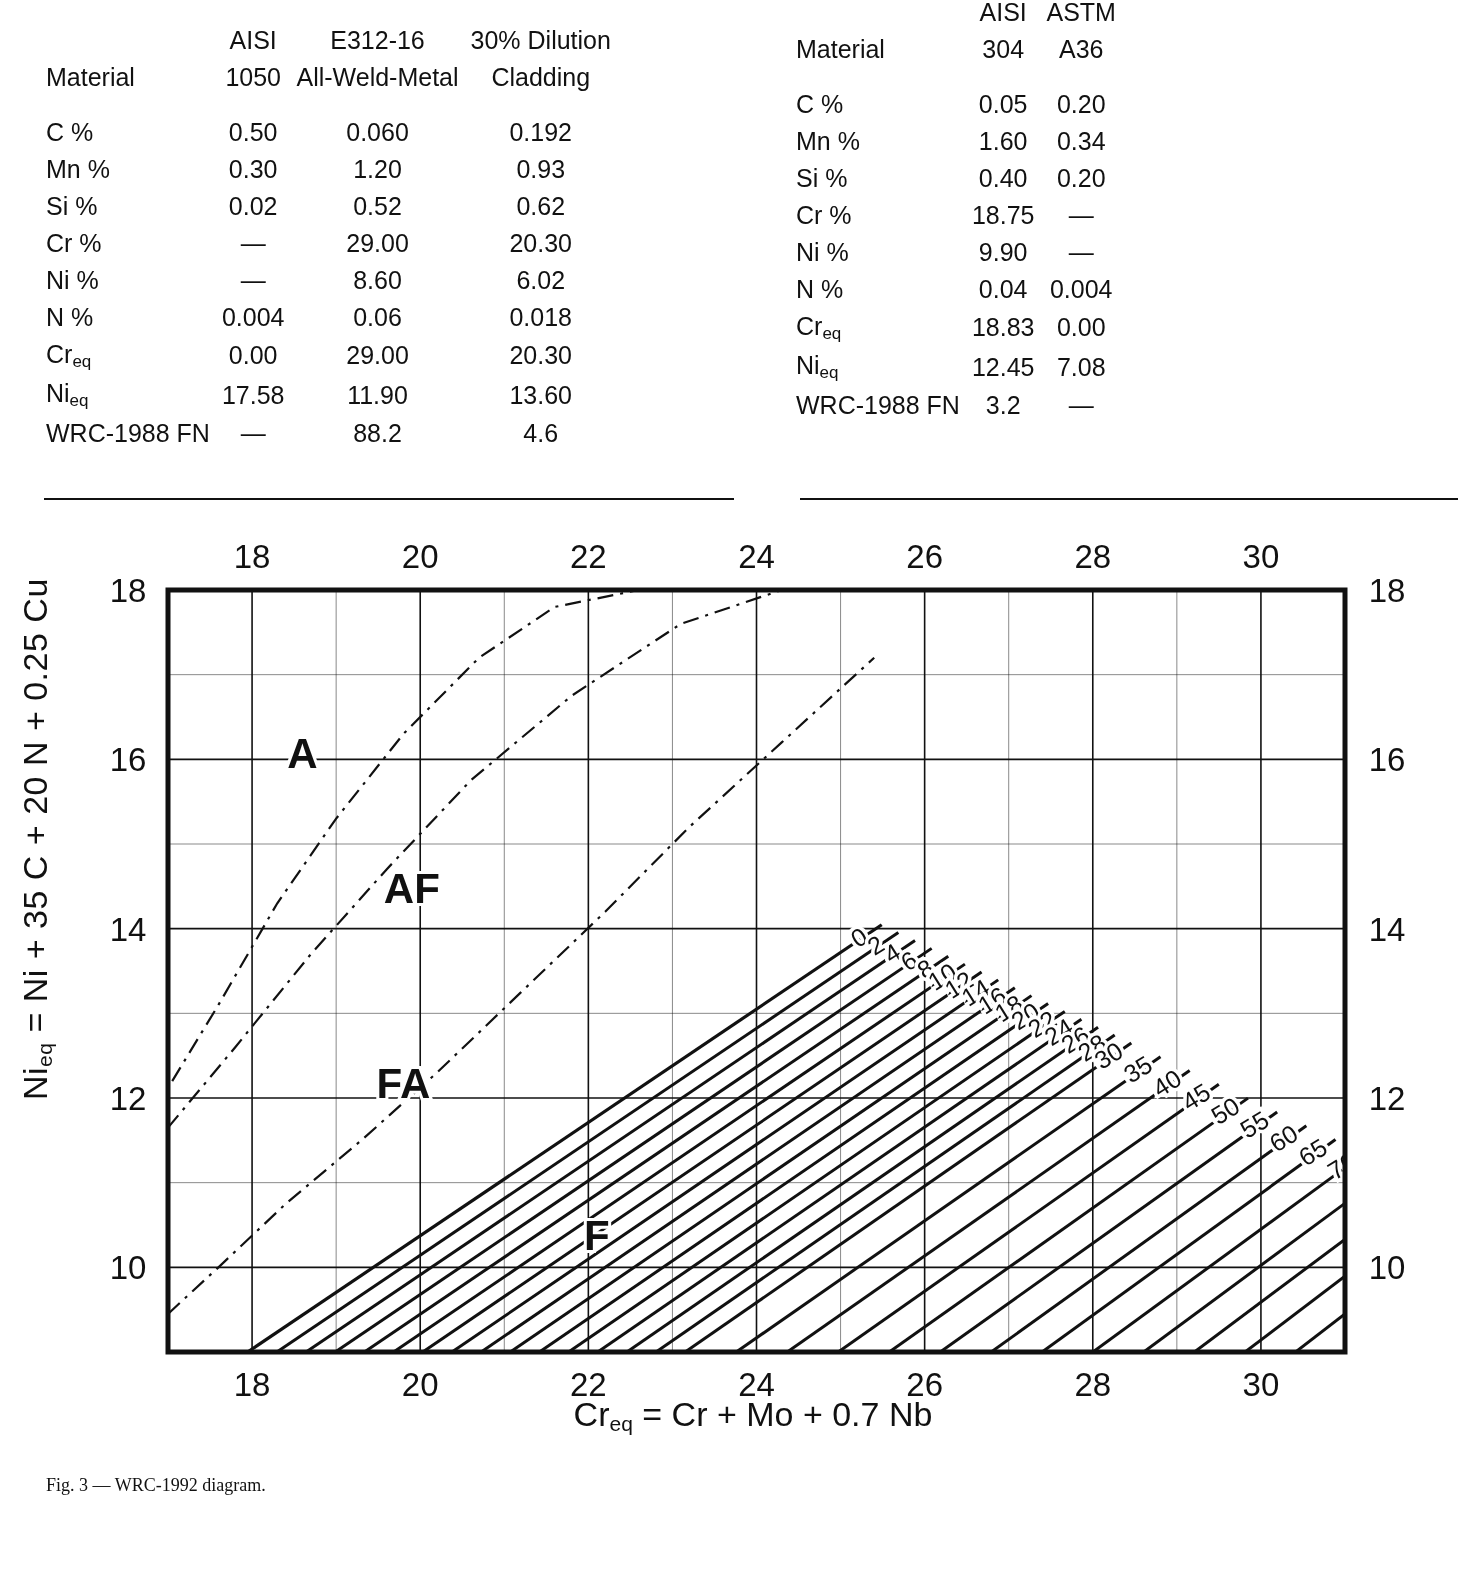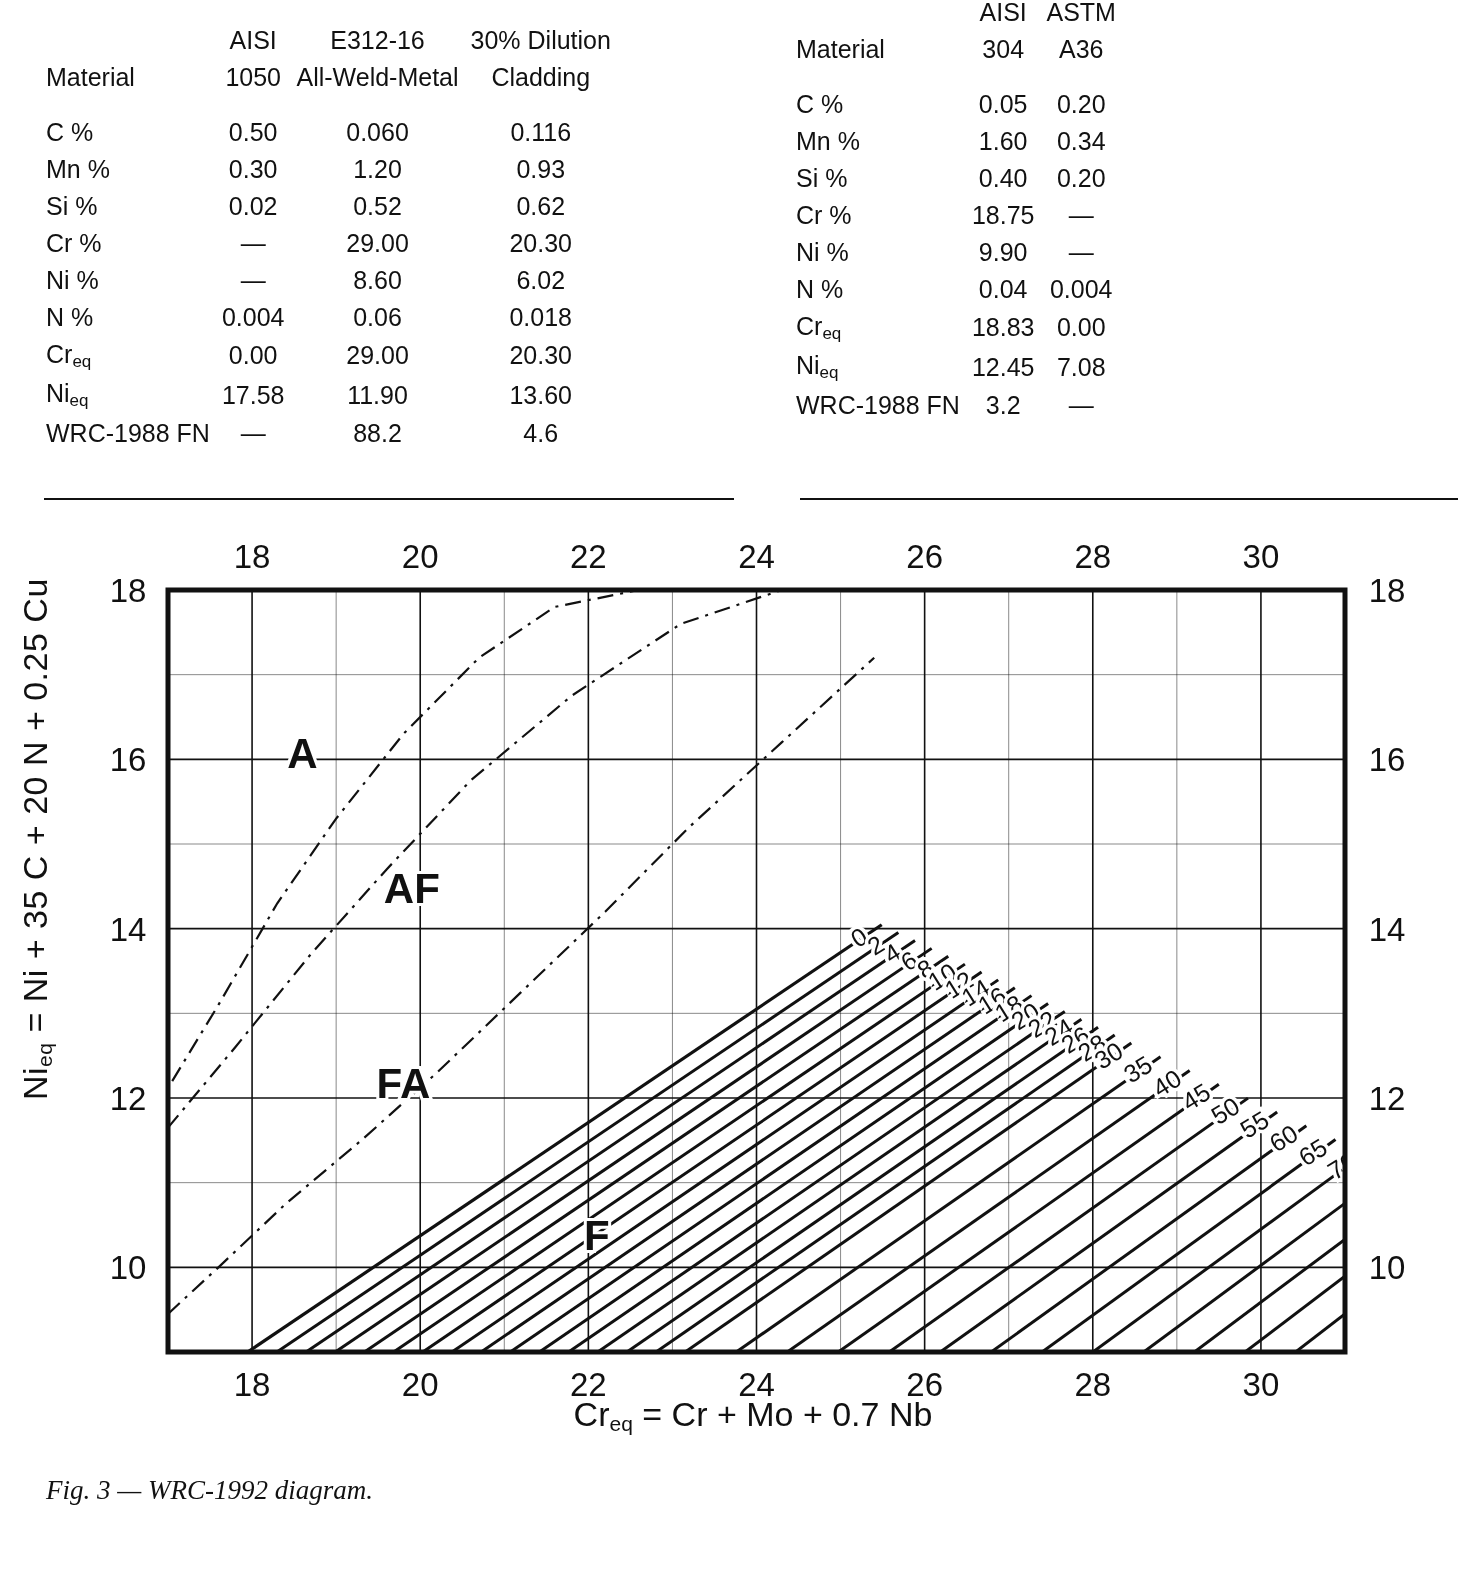--- a/index.html
+++ b/index.html
@@ -96,22 +96,21 @@
     width: 1458px;
     text-align: center;
     font-size: 34px;
     white-space: nowrap;
     margin-left: 24px;
   }
   .caption {
     position: absolute;
     left: 46px;
     top: 975px;
-    font-size: 27px;
-    font-style: italic;
+    font-size: 18px;
     font-family: "Liberation Serif", serif;
   }
   .subs { font-size: 21px; vertical-align: -5px; }
 </style>
 </head>
 <body>
 
 <div class="tables-area">
 
   <table class="tbl" id="table-left">
@@ -130,21 +129,21 @@
       </tr>
       <tr>
           <td style="height:14px" colspan="4"></td>
         </tr>
     </thead>
     <tbody id="left-body">
         <tr>
           <td class="lbl">C %</td>
           <td class="num">0.50</td>
           <td class="num">0.060</td>
-          <td class="num">0.116</td>
+          <td class="num">0.192</td>
         </tr>
         <tr>
           <td class="lbl">Mn %</td>
           <td class="num">0.30</td>
           <td class="num">1.20</td>
           <td class="num">0.93</td>
         </tr>
         <tr>
           <td class="lbl">Si %</td>
           <td class="num">0.02</td>

